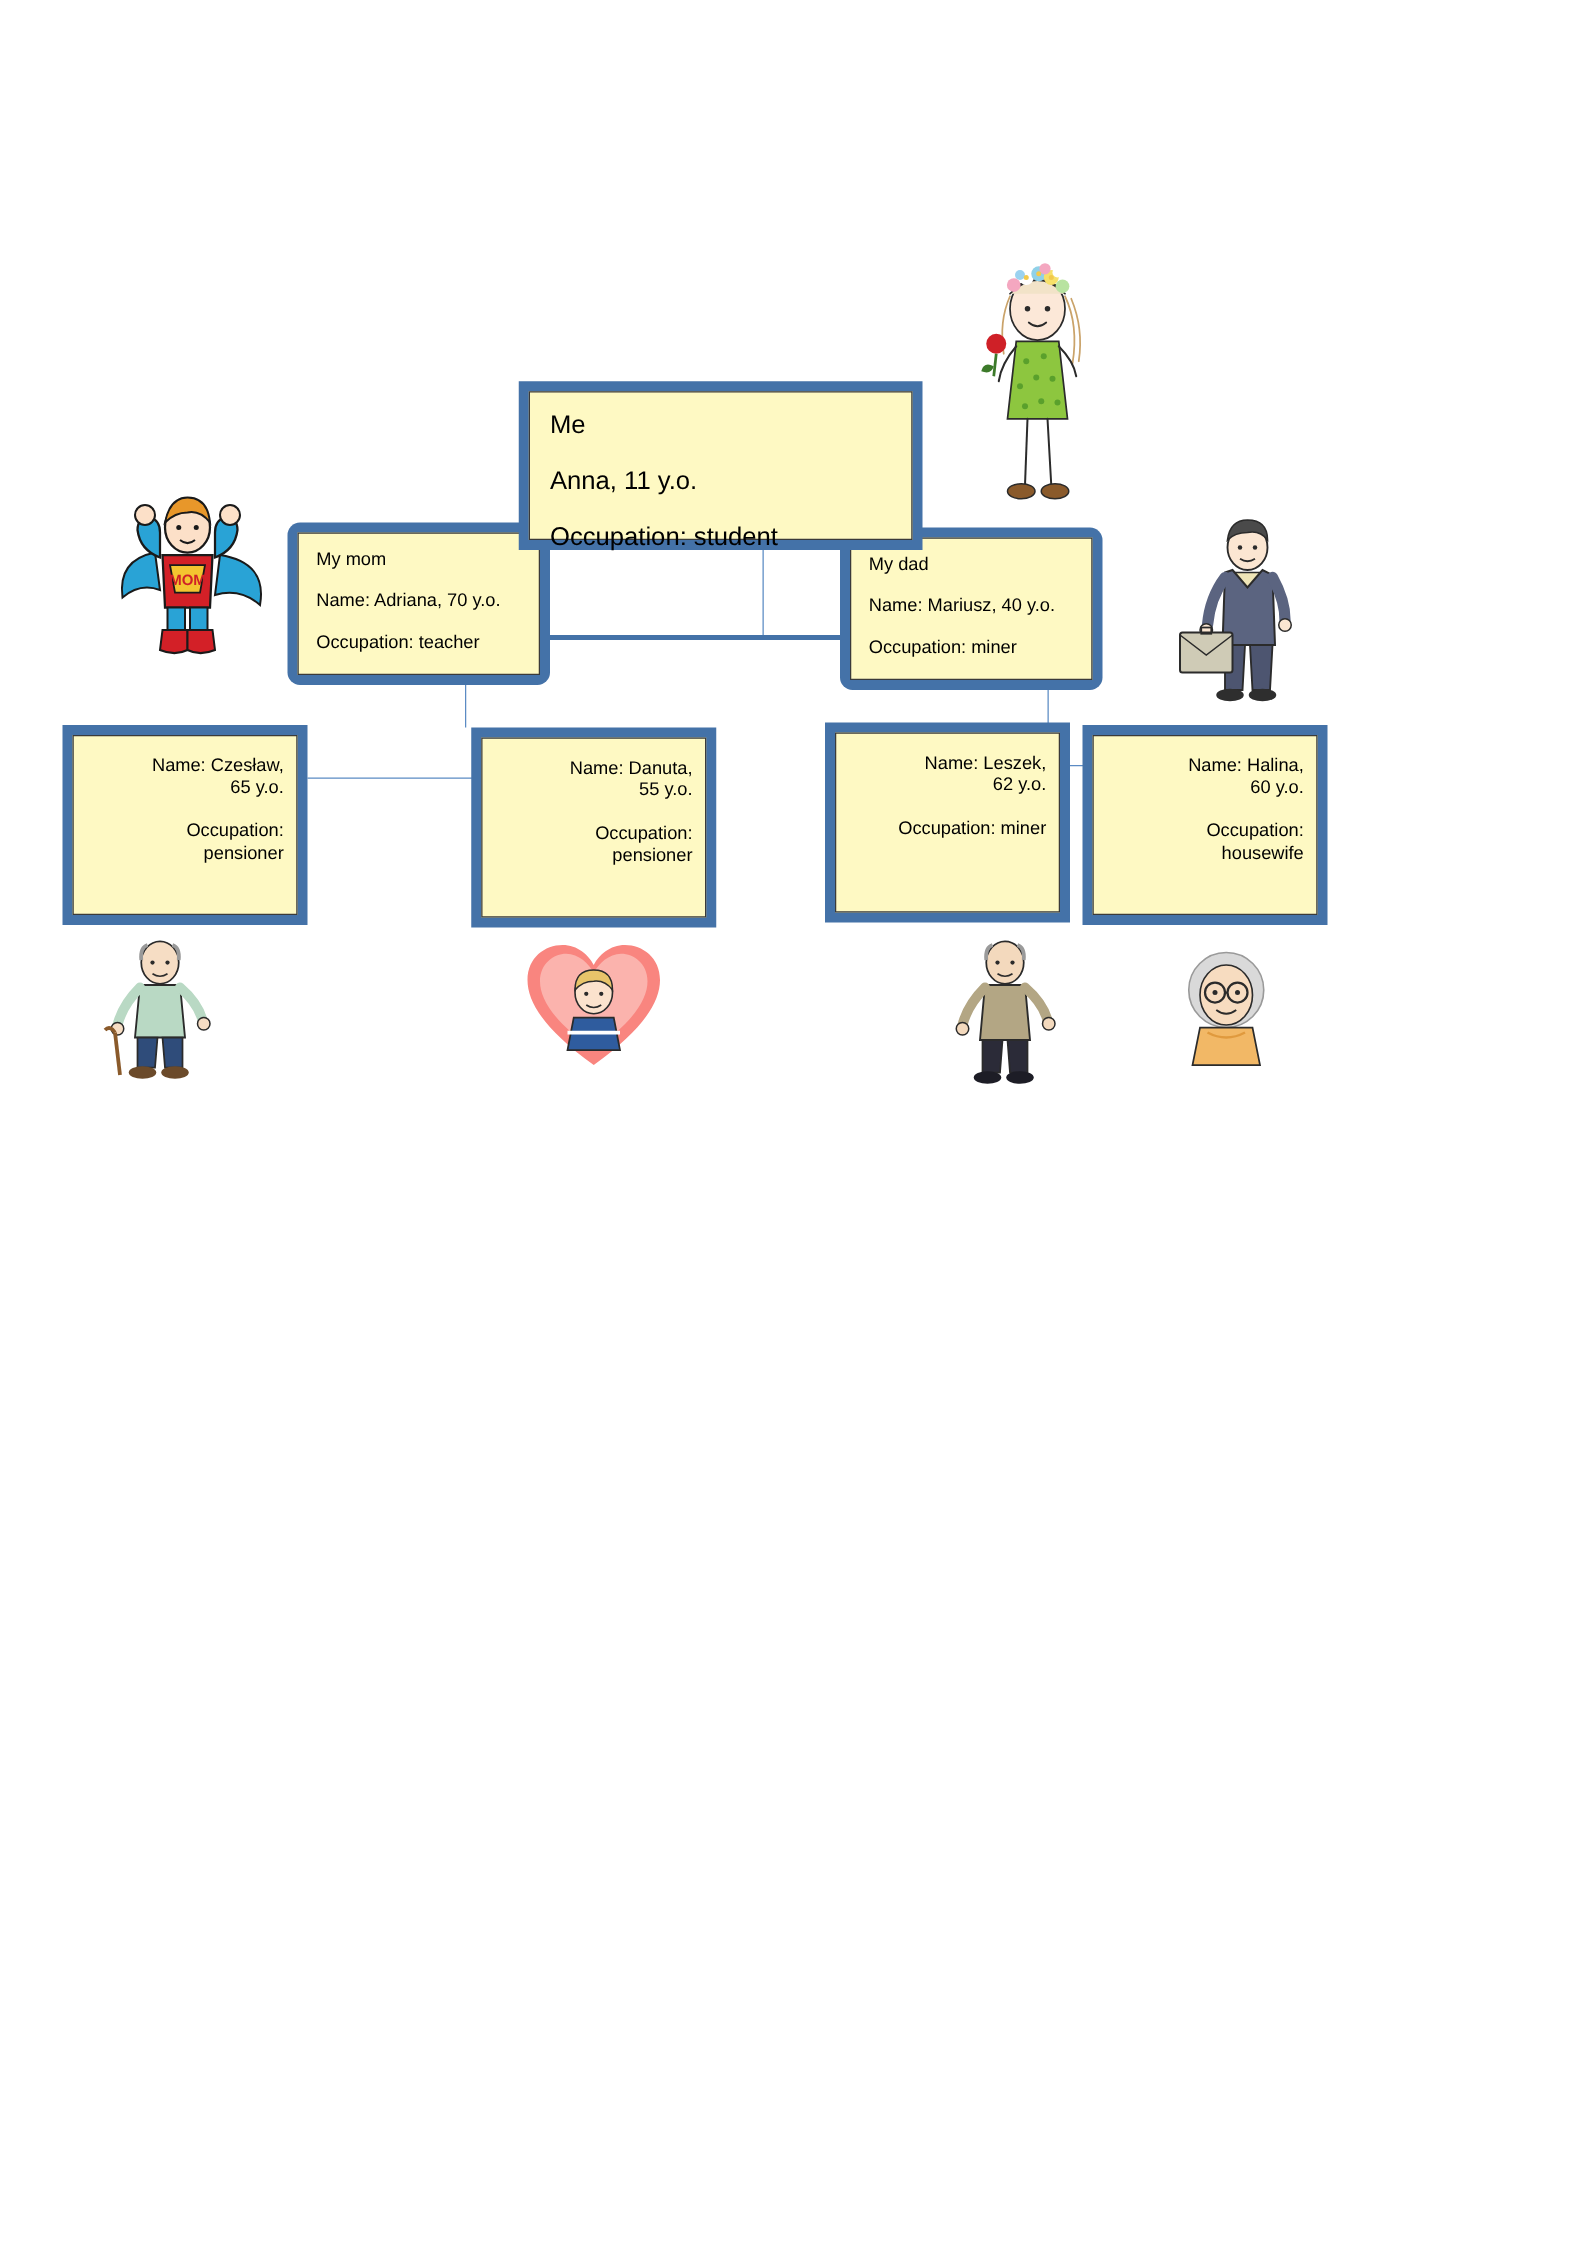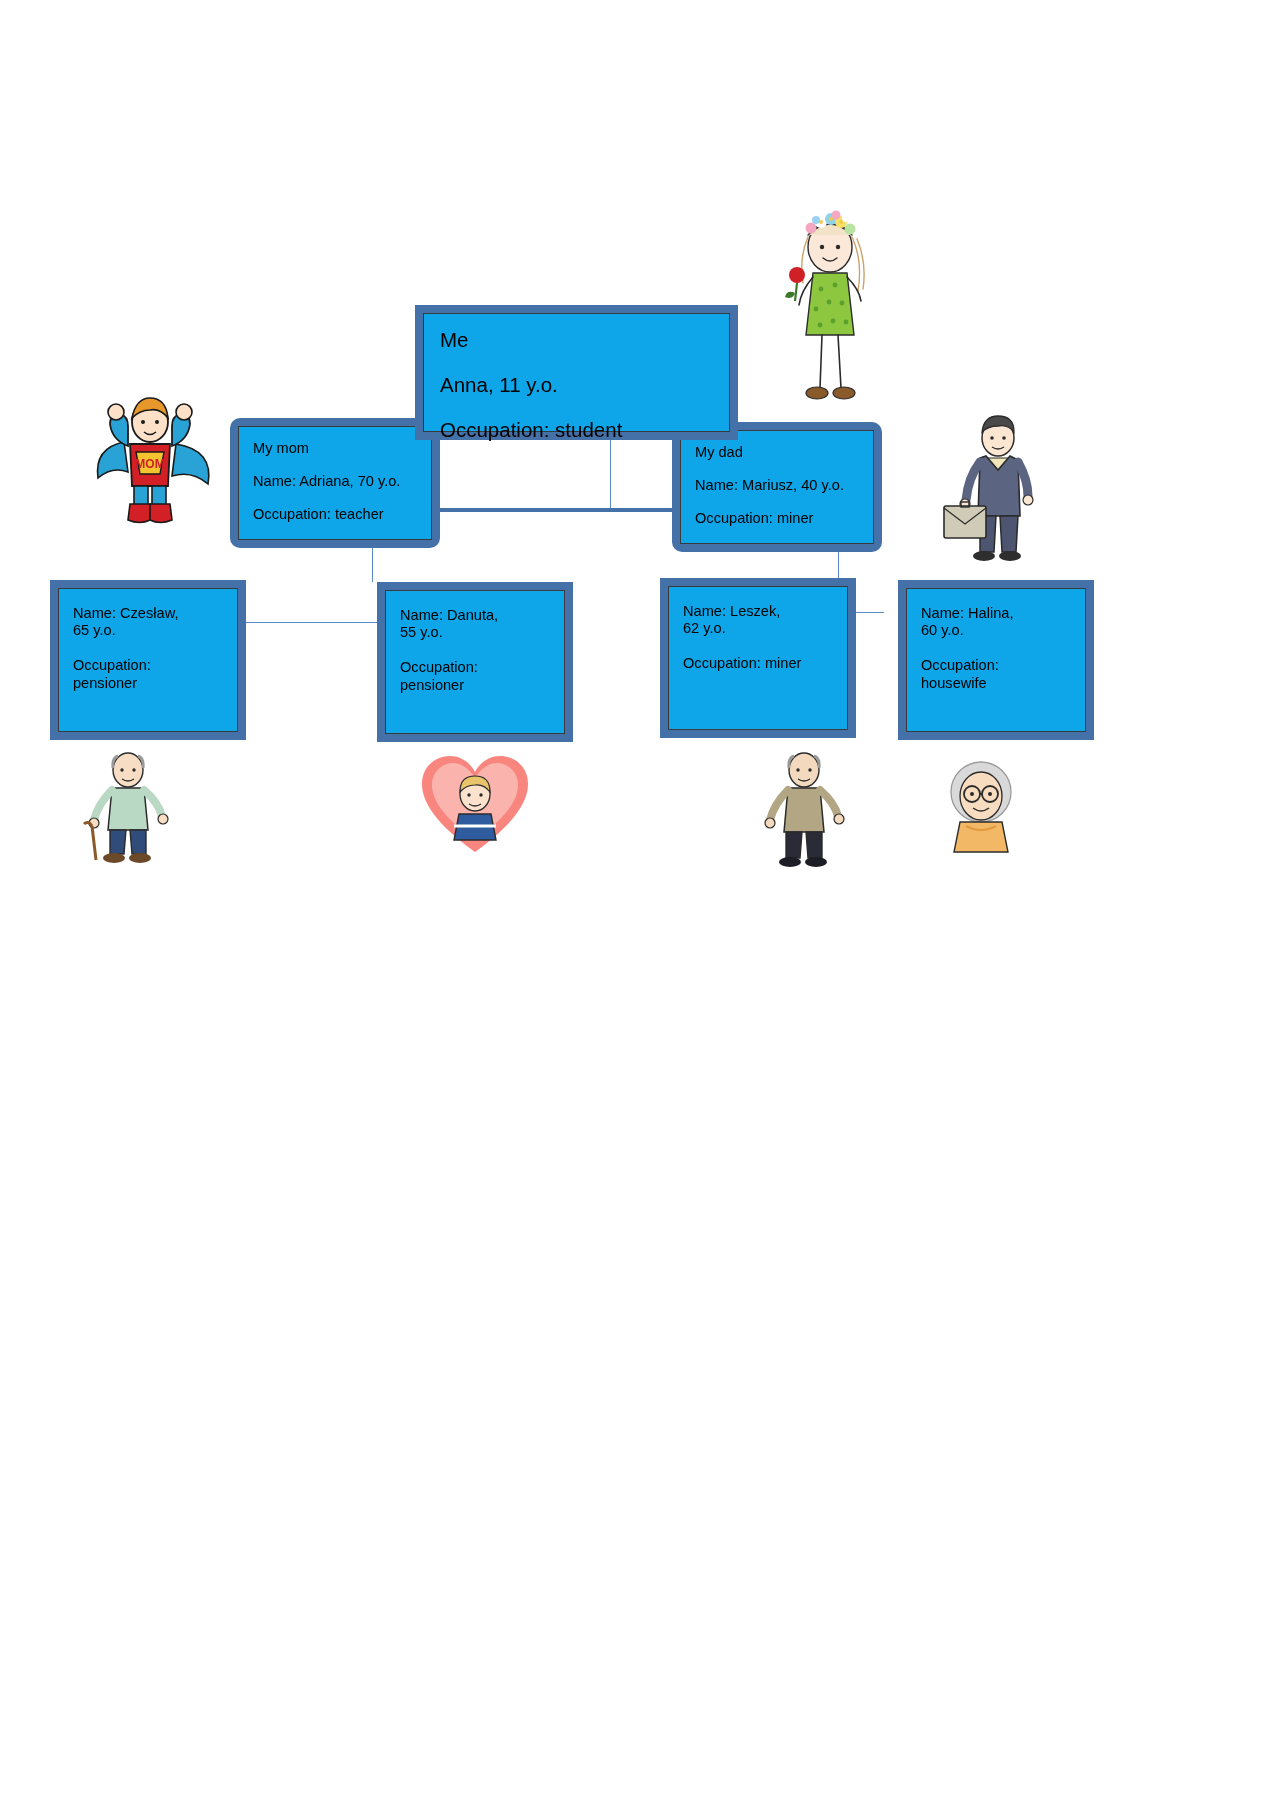--- a/index.html
+++ b/index.html
@@ -36,21 +36,21 @@
   .node {
     position: absolute;
     box-sizing: border-box;
     background: #4472A8;
     padding: 8px;
   }
   .node .inner {
     box-sizing: border-box;
     width: 100%;
     height: 100%;
-    background: #0ea5e9;
+    background: #fef9c3;
     border: 1px solid #3a3a3a;
     padding: 14px 14px 10px 16px;
     display: block;
   }
   .node .inner p {
     margin: 0 0 16px 0;
     line-height: 1.18;
     white-space: pre-line;
   }
   .node .inner p:last-child { margin-bottom: 0; }
@@ -61,26 +61,26 @@
 
   .node.parent    { width: 210px; height: 130px; z-index: 5; border-radius: 10px; }
   .node.parent .inner { padding: 13px 12px 8px 14px; }
   .node.parent .inner p { font-size: 14.6px; margin-bottom: 16px; }
 
   .node.mom  { left: 230px; top: 418px; }
   .node.dad  { left: 672px; top: 422px; }
 
   .node.gp        { width: 196px; height: 160px; z-index: 4; }
   .node.gp .inner { padding: 16px 10px 8px 14px; }
-  .node.gp .inner p { font-size: 14.6px; margin-bottom: 18px; }
+  .node.gp .inner p { font-size: 14.6px; margin-bottom: 18px; text-align: right; }
 
   .node.gp1 { left: 50px;  top: 580px; }
   .node.gp2 { left: 377px; top: 582px; }
   .node.gp3 { left: 624px; top: 578px; margin-left: 36px; }
-  .node.gp4 { left: 898px; top: 580px; }
+  .node.gp4 { left: 866px; top: 580px; }
 
   
   .art {
     position: absolute;
     z-index: 3;
   }
   .art svg { display: block; }
 </style>
 </head>
 <body>

